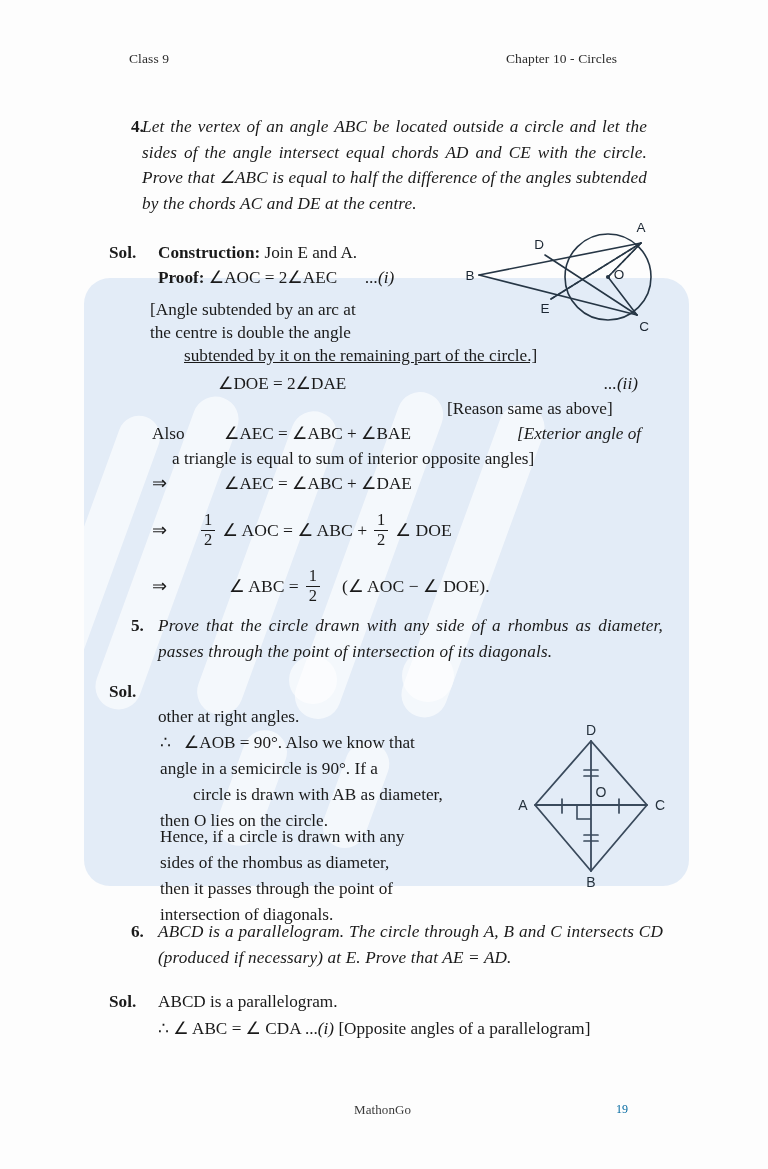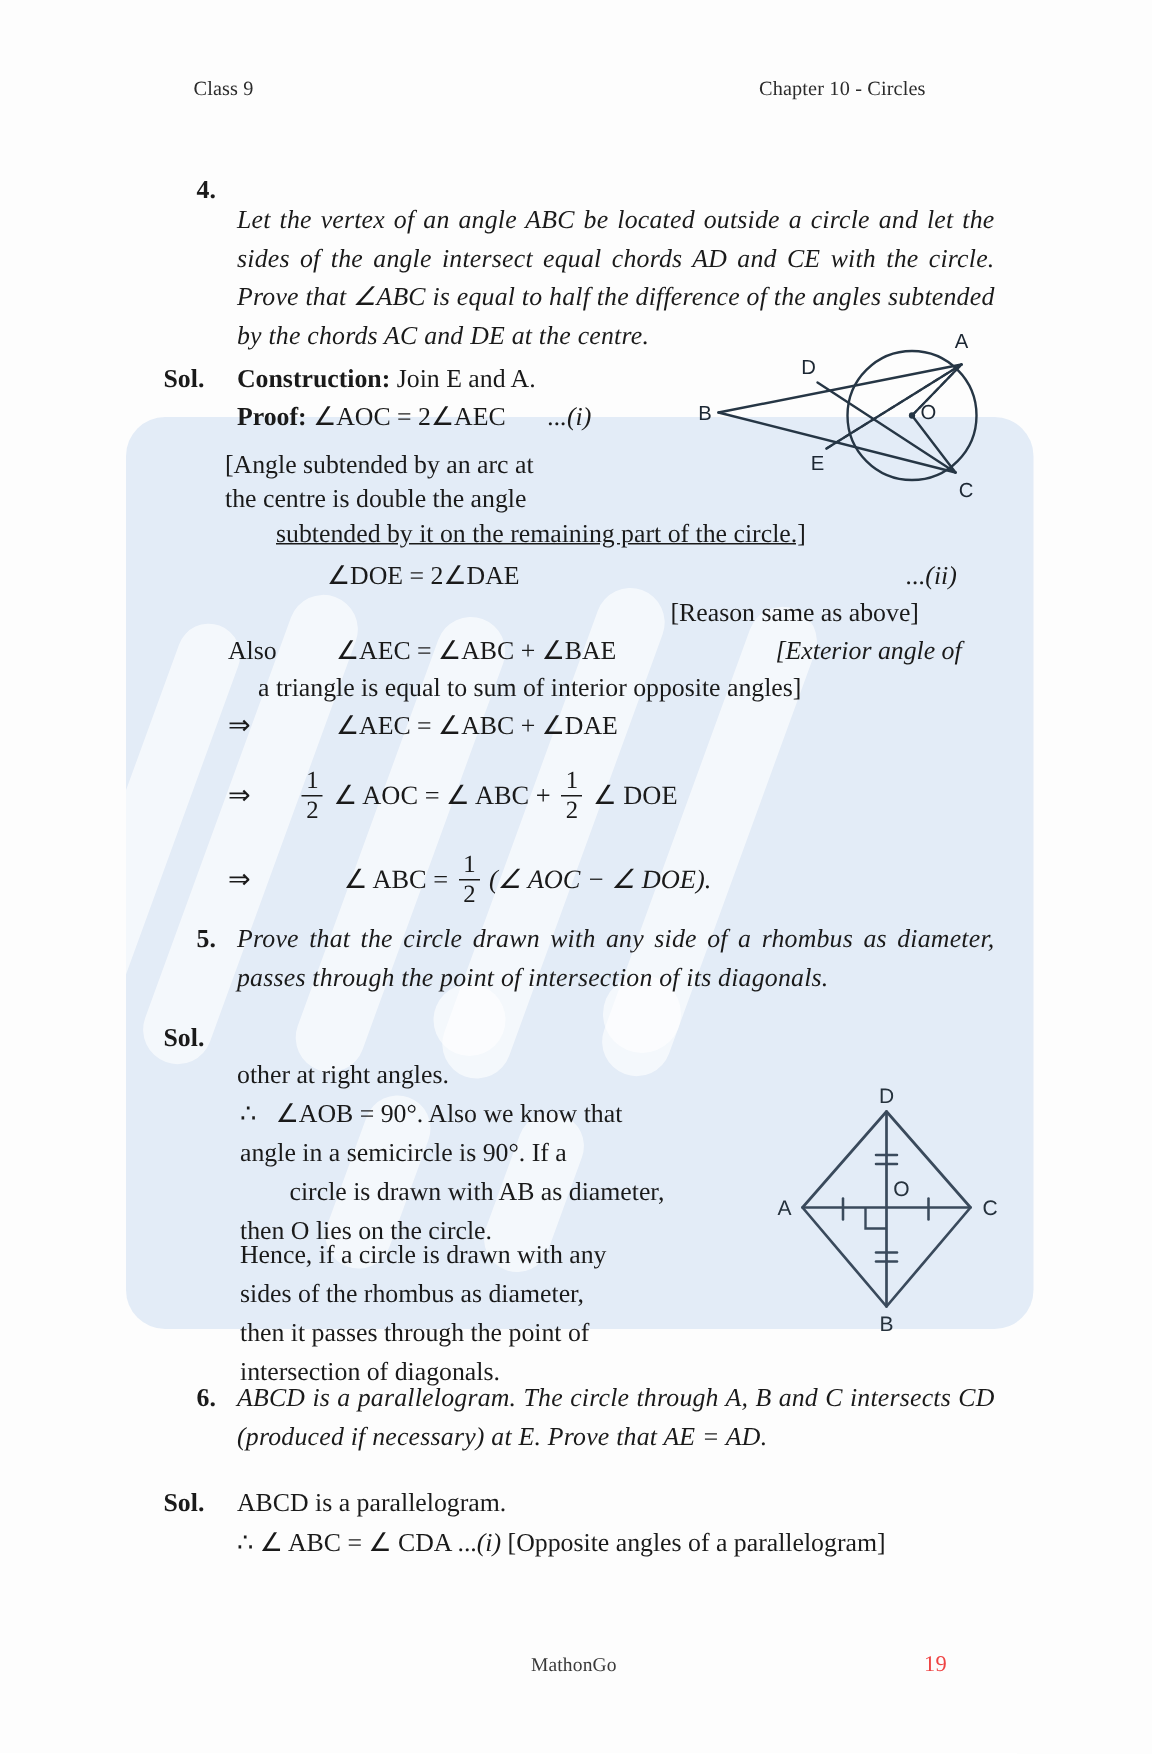--- a/index.html
+++ b/index.html
@@ -46,21 +46,21 @@
   .hdr {
     position: absolute;
     font-family: Liberation Serif, serif;
     font-size: 13.5px;
     color: #2b2b2b;
     letter-spacing: .1px;
   }
   #hdr-left  { left: 129px; top: 51px; }
   #hdr-right { left: 506px; top: 51px; }
   #ftr-left  { left: 354px; top: 1102px; font-size: 13px; color: #3a3a3a; }
-  #ftr-right { left: 616px; top: 1102px; font-size: 15px; color: #ef4444; }
+  #ftr-right { left: 616px; top: 1102px; font-size: 12px; color: #0369a1; }
 
   
   .blk {
     position: absolute;
     line-height: 25.5px;
     font-size: 17.2px;
     white-space: pre-wrap;
   }
   .q {
     font-style: italic;
@@ -131,21 +131,21 @@
     <div class="wm" style="left:205px; top:378px; width:48px; height:48px; border-radius:50%;"></div>
     <div class="wm" style="left:318px; top:372px; width:52px; height:52px; border-radius:50%;"></div>
     <div class="wm" style="left:146px; top:450px; width:44px; height:120px; transform:rotate(20deg);"></div>
     <div class="wm" style="left:250px; top:462px; width:44px; height:110px; transform:rotate(20deg);"></div>
   </div>
 
   <div class="hdr" id="hdr-left">Class 9</div>
   <div class="hdr" id="hdr-right">Chapter 10 - Circles</div>
 
   <div class="num" style="left:131px; top:114px;">4.</div>
-  <div class="blk q" style="left:158px; top:114px; width:505px; text-align:justify;margin-top:20px;">Let the vertex of an angle ABC be located outside a circle and let the sides of the angle intersect equal chords AD and CE with the circle. Prove that ∠ABC is equal to half the difference of the angles subtended by the chords AC and DE at the centre.</div>
+  <div class="blk q" style="left:142px; top:114px; width:505px; text-align:justify;">Let the vertex of an angle ABC be located outside a circle and let the sides of the angle intersect equal chords AD and CE with the circle. Prove that ∠ABC is equal to half the difference of the angles subtended by the chords AC and DE at the centre.</div>
 
   <div class="lbl" style="left:109px; top:240px;">Sol.</div>
 
   <div class="blk" style="left:158px; top:240px;"><b class="ib">Construction:</b><span> Join E and A.</span></div>
 
   <div class="blk" style="left:158px; top:265px;"><b class="ib">Proof:</b><span> ∠AOC = 2∠AEC</span><span style="display:inline-block;width:28px;"></span><i class="it">...(i)</i></div>
 
   <div class="blk" style="left:150px; top:297px;text-align:center;">[Angle subtended by an arc at</div>
   <div class="blk" style="left:150px; top:320px;">the centre is double the angle</div>
   <div class="blk" style="left:184px; top:343px;text-decoration:underline;">subtended by it on the remaining part of the circle.]</div>
@@ -179,21 +179,21 @@
   </div>
 
   <div class="eqrow" style="left:152px; top:568px;">
     <span class="arrow">⇒</span>
     <span style="display:inline-block;width:62px;"></span>
     <span>∠ ABC  =</span>
     <span class="frac" style="margin-left:7px;">
       <span class="nu">1</span>
       <span class="de">2</span>
     </span>
-    <span style="margin-left:2px;font-style:italic;">(∠ AOC − ∠ DOE).</span>
+    <span style="margin-left:18px;">(∠ AOC − ∠ DOE).</span>
   </div>
 
   <div class="fig" style="left:455px; top:212px;">
     <svg width="225" height="125" viewBox="0 0 225 125">
       <g fill="none" stroke="#263645" stroke-width="1.6" stroke-linecap="round">
         <circle cx="153" cy="65" r="43"></circle>
 
         <line x1="24" y1="63" x2="186" y2="31"></line>
 
         <line x1="24" y1="63" x2="182" y2="103"></line>

